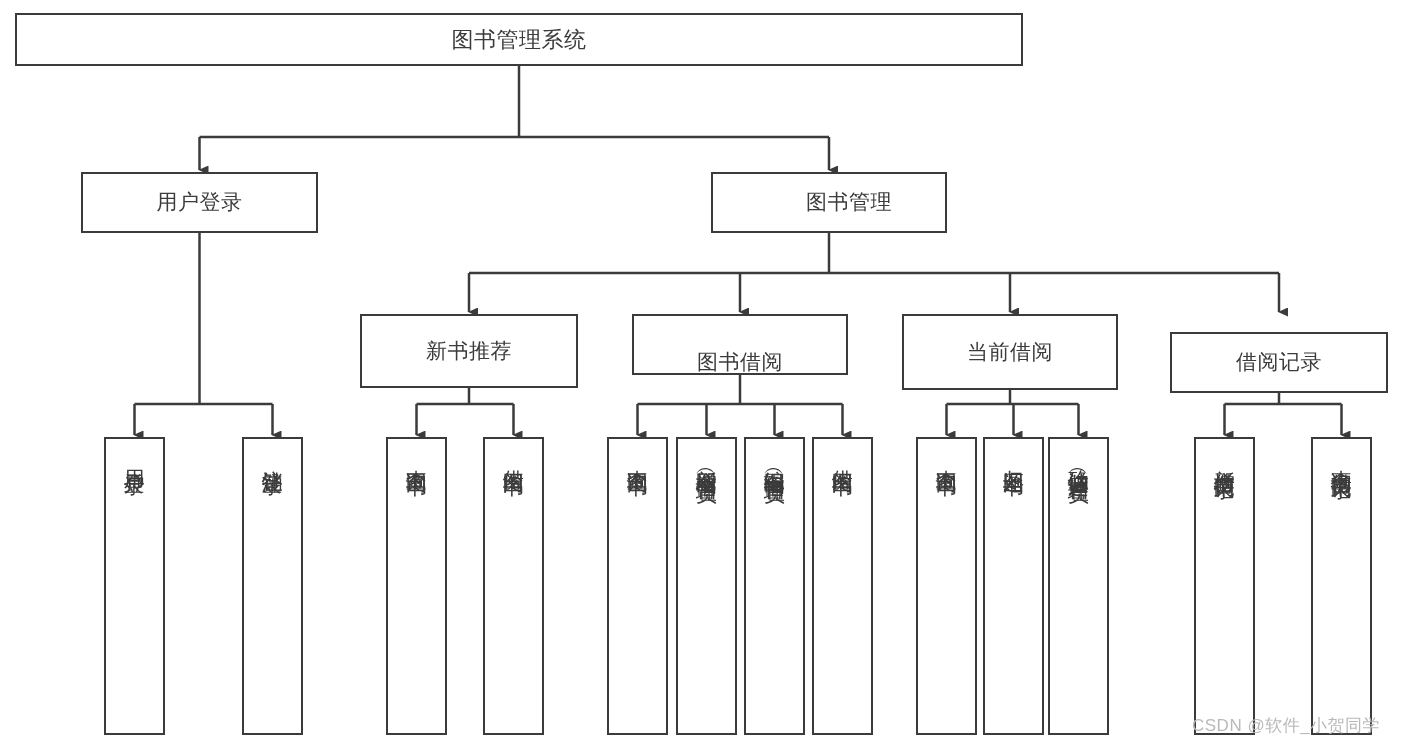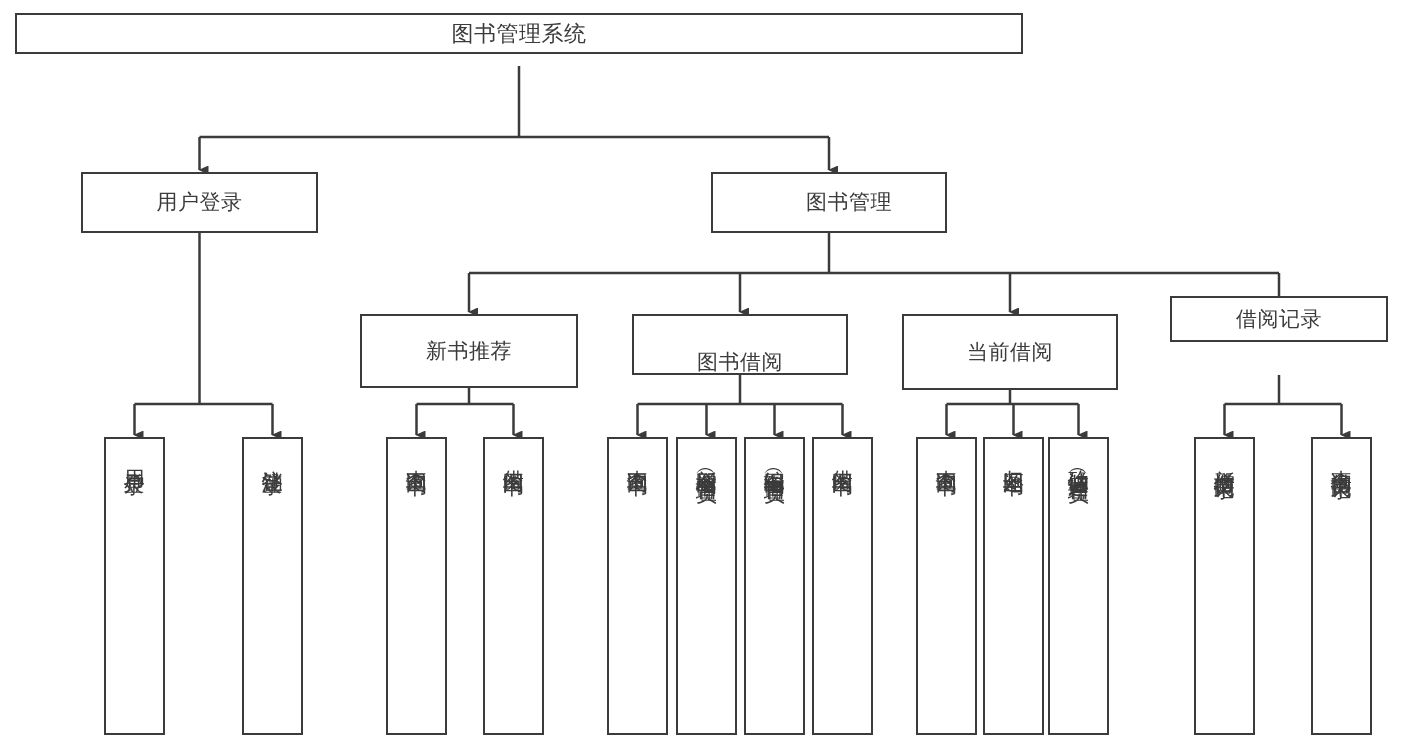--- a/index.html
+++ b/index.html
@@ -110,39 +110,39 @@
         <line x1="1013.5" y1="404" x2="1013.5" y2="435" stroke="#3b3b3b" stroke-width="2.5" marker-end="url(#arrowhead)"></line>
         <line x1="1078.5" y1="404" x2="1078.5" y2="435" stroke="#3b3b3b" stroke-width="2.5" marker-end="url(#arrowhead)"></line>
         <line x1="1279" y1="375" x2="1279" y2="404" stroke="#3b3b3b" stroke-width="2.5"></line>
         <line x1="1224.5" y1="404" x2="1341.5" y2="404" stroke="#3b3b3b" stroke-width="2.5"></line>
         <line x1="1224.5" y1="404" x2="1224.5" y2="435" stroke="#3b3b3b" stroke-width="2.5" marker-end="url(#arrowhead)"></line>
         <line x1="1341.5" y1="404" x2="1341.5" y2="435" stroke="#3b3b3b" stroke-width="2.5" marker-end="url(#arrowhead)"></line>
       </g>
   </svg>
 
   <div id="nodes">
-      <div class="node horizontal root" style="left: 15px; top: 13px; width: 1008px; height: 41px; border-color: rgb(59, 59, 59);">
+      <div class="node horizontal root" style="left: 15px; top: 13px; width: 1008px; height: 53px; border-color: rgb(59, 59, 59);">
         <span class="label">图书管理系统</span>
       </div>
       <div class="node horizontal" style="left: 81px; top: 172px; width: 237px; height: 61px; border-color: rgb(59, 59, 59);">
         <span class="label">用户登录</span>
       </div>
       <div class="node horizontal" style="left: 711px; top: 172px; width: 236px; height: 61px; border-color: rgb(59, 59, 59); padding-left: 40px;">
         <span class="label">图书管理</span>
       </div>
       <div class="node horizontal" style="left: 360px; top: 314px; width: 218px; height: 74px; border-color: rgb(59, 59, 59);">
         <span class="label">新书推荐</span>
       </div>
       <div class="node horizontal" style="left: 632px; top: 314px; width: 216px; height: 61px; border-color: rgb(59, 59, 59); align-items: flex-end;">
         <span class="label">图书借阅</span>
       </div>
       <div class="node horizontal" style="left: 902px; top: 314px; width: 216px; height: 76px; border-color: rgb(59, 59, 59);">
         <span class="label">当前借阅</span>
       </div>
-      <div class="node horizontal" style="left: 1170px; top: 296px; width: 218px; height: 46px; border-color: rgb(59, 59, 59);">
+      <div class="node horizontal" style="left: 1170px; top: 332px; width: 218px; height: 61px; border-color: rgb(59, 59, 59);">
         <span class="label">借阅记录</span>
       </div>
       <div class="node vertical" style="left: 104px; top: 437px; width: 61px; height: 298px; border-color: rgb(59, 59, 59);">
         <span class="label">用户登录</span>
       </div>
       <div class="node vertical" style="left: 242px; top: 437px; width: 61px; height: 298px; border-color: rgb(59, 59, 59);">
         <span class="label">注销登录</span>
       </div>
       <div class="node vertical" style="left: 386px; top: 437px; width: 61px; height: 298px; border-color: rgb(59, 59, 59);">
         <span class="label">查询图书</span>
@@ -172,14 +172,15 @@
         <span class="label">确认归还（管理员）</span>
       </div>
       <div class="node vertical" style="left: 1194px; top: 437px; width: 61px; height: 298px; border-color: rgb(59, 59, 59);">
         <span class="label">新增借阅记录</span>
       </div>
       <div class="node vertical" style="left: 1311px; top: 437px; width: 61px; height: 298px; border-color: rgb(59, 59, 59);">
         <span class="label">查询借阅记录</span>
       </div>
     </div>
 
+  <div class="watermark" style="left: 1192px; top: 714px; color: rgb(185, 185, 185);">CSDN @软件_小贺同学</div>
 
 </div>
 
 </body></html>

